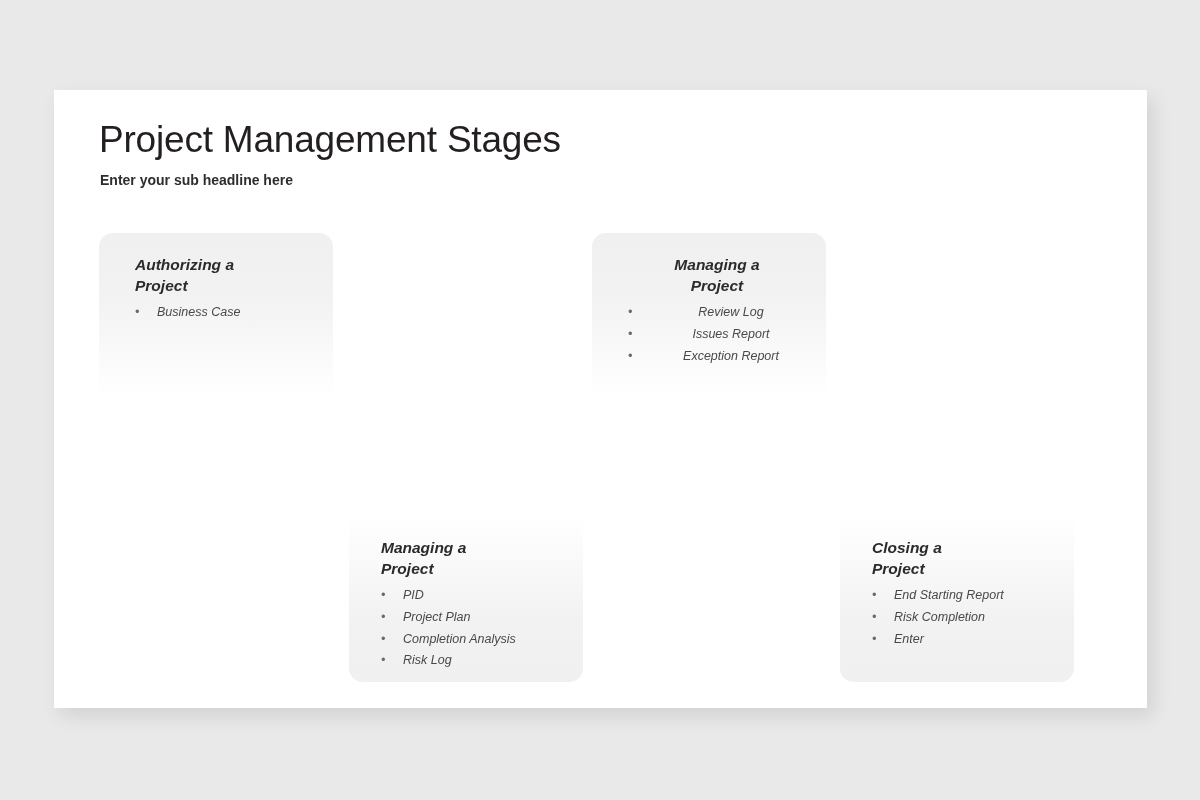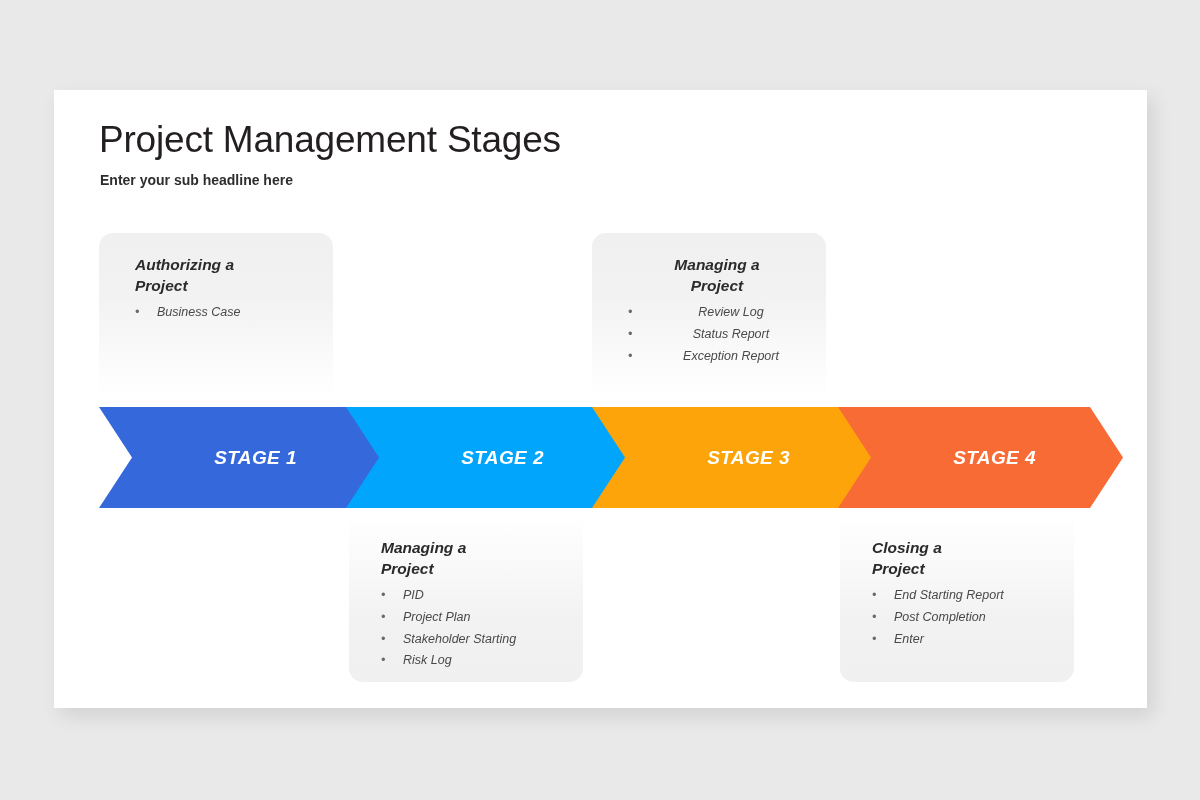--- a/index.html
+++ b/index.html
@@ -162,55 +162,41 @@
       <ul class="card-list">
         <li><span class="bullet">•</span><span>Business Case</span></li>
       </ul>
     </div>
 
     <div class="card top" style="left:538px;text-align:center;">
       <div class="card-title">Managing a
 Project</div>
       <ul class="card-list">
         <li><span class="bullet">•</span><span>Review Log</span></li>
-        <li><span class="bullet">•</span><span>Status Report</span></li>
+        <li><span class="bullet">•</span><span>Issues Report</span></li>
         <li><span class="bullet">•</span><span>Exception Report</span></li>
       </ul>
     </div>
 
-    <div class="chevron-band">
-      <div class="chevron" style="left:45px;  width:285px; background:#3468db;">
-        <span class="chevron-label">STAGE 1</span>
-      </div>
-      <div class="chevron" style="left:292px; width:285px; background:#02a5fc;">
-        <span class="chevron-label">STAGE 2</span>
-      </div>
-      <div class="chevron" style="left:538px; width:285px; background:#fda40a;">
-        <span class="chevron-label">STAGE 3</span>
-      </div>
-      <div class="chevron" style="left:784px; width:285px; background:#f96b35;">
-        <span class="chevron-label">STAGE 4</span>
-      </div>
-    </div>
 
     <div class="card bottom" style="left:295px;">
       <div class="card-title">Managing a
 Project</div>
       <ul class="card-list">
         <li><span class="bullet">•</span><span>PID</span></li>
         <li><span class="bullet">•</span><span>Project Plan</span></li>
-        <li><span class="bullet">•</span><span>Stakeholder Starting</span></li>
+        <li><span class="bullet">•</span><span>Completion Analysis</span></li>
         <li><span class="bullet">•</span><span>Risk Log</span></li>
       </ul>
     </div>
 
     <div class="card bottom" style="left:786px;">
       <div class="card-title">Closing a
 Project</div>
       <ul class="card-list">
         <li><span class="bullet">•</span><span>End Starting Report</span></li>
-        <li><span class="bullet">•</span><span>Post Completion</span></li>
+        <li><span class="bullet">•</span><span>Risk Completion</span></li>
         <li><span class="bullet">•</span><span>Enter</span></li>
       </ul>
     </div>
 
   </div>
 </div>
 
 </body></html>

